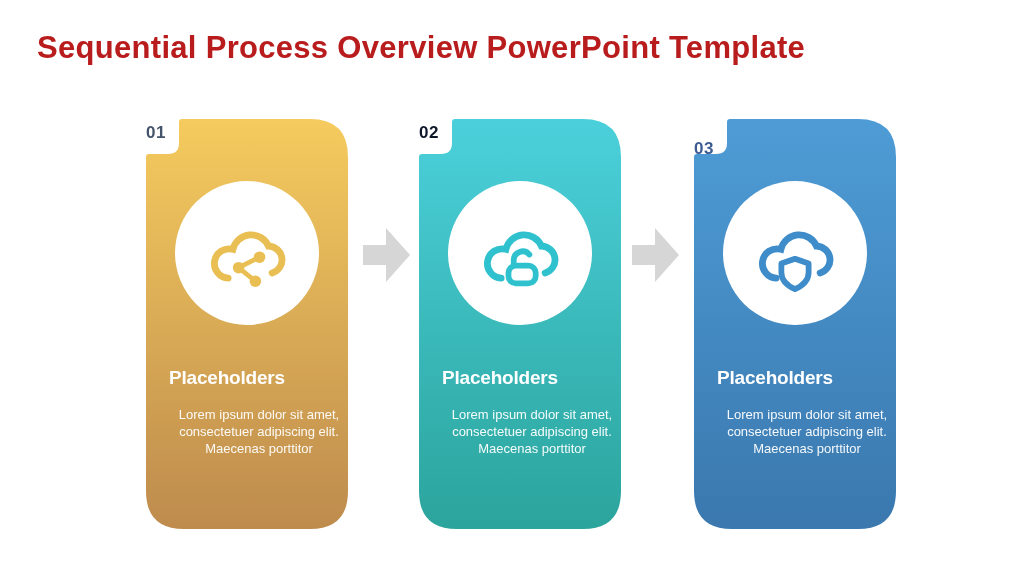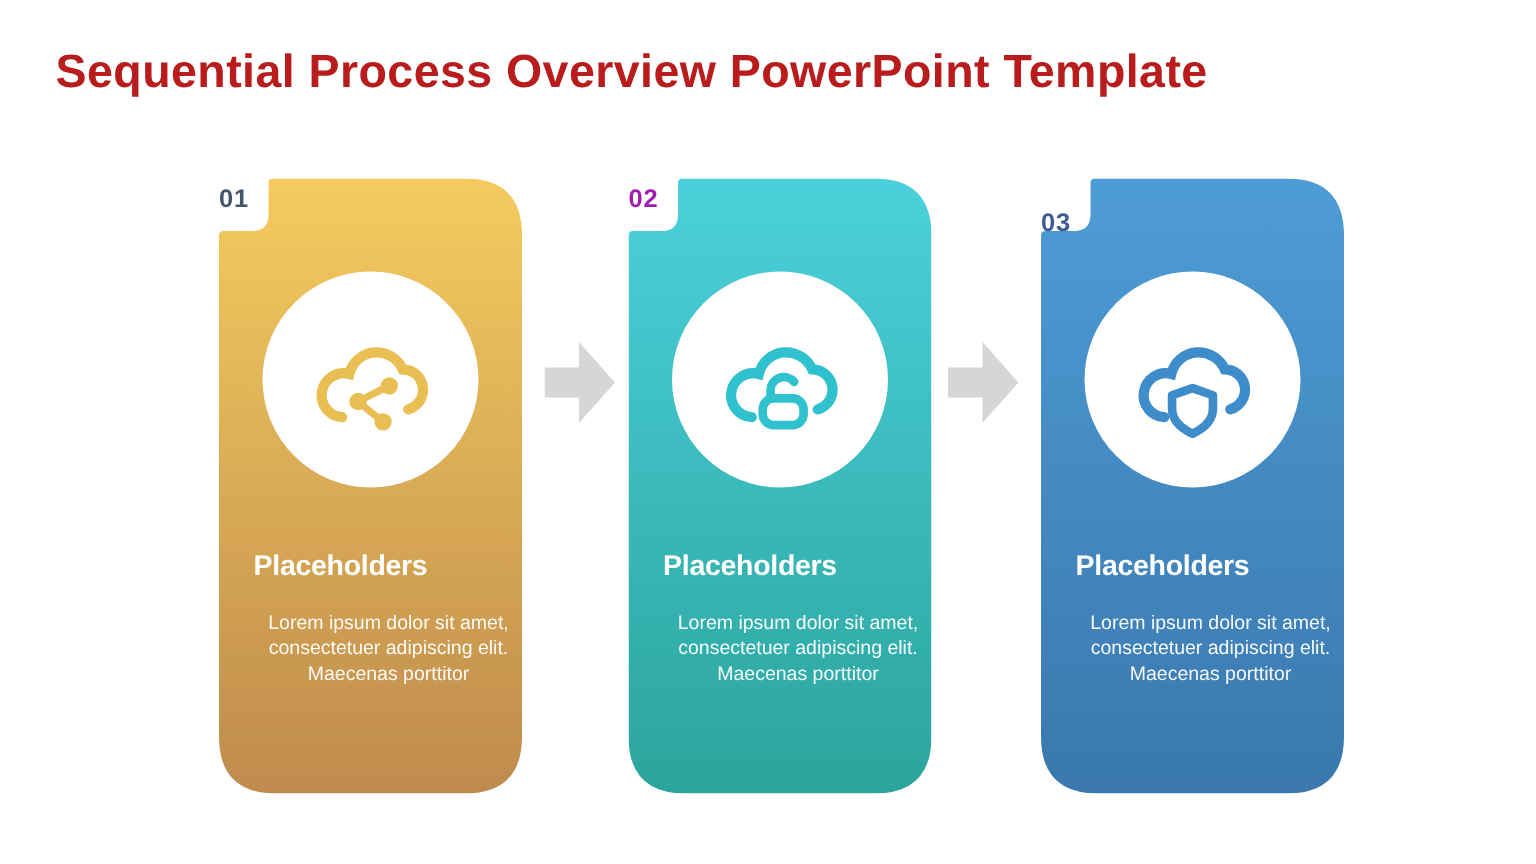--- a/index.html
+++ b/index.html
@@ -85,21 +85,21 @@
 <div class="card" style="left:419px">
   <svg class="card-bg" viewBox="0 0 202 410" aria-hidden="true">
     <defs>
       <linearGradient id="grad1" x1="0" y1="0" x2="0" y2="1">
         <stop class="stop-top" offset="0" stop-color="#4BD0DB"></stop>
           <stop class="stop-bottom" offset="1" stop-color="#2BA49C"></stop>
       </linearGradient>
     </defs>
     <path d="M36 0 L164 0 Q202 0 202 38 L202 372 Q202 410 164 410 L38 410 Q0 410 0 372 L0 38 Q0 35 3 35 L22 35 Q33 35 33 24 L33 3 Q33 0 36 0 Z" fill="url(#grad1)"></path>
   </svg>
-  <span class="step-number" style="color: #a21caf;">02</span>
+  <span class="step-number" style="color: #0f172a;">02</span>
   <div class="icon-circle">
     <svg class="icon-svg" viewBox="0 0 84 76" aria-hidden="true" style="color: rgb(47, 194, 206);">
       <path d="M24 62 a14 14 0 1 1 4.5 -27.5 a18 18 0 0 1 34 -3 a13 13 0 0 1 3.5 25.5" fill="none" stroke="currentColor" stroke-width="6.5" stroke-linecap="round"></path>
       <rect x="31" y="50" width="26" height="17" rx="7" fill="none" stroke="currentColor" stroke-width="5.5"></rect>
       <path d="M36 50 V45 A8.5 8.5 0 0 1 51 39.5" fill="none" stroke="currentColor" stroke-width="5.5" stroke-linecap="round"></path>
     </svg>
   </div>
   <div class="card-title">Placeholders</div>
   <div class="card-body">
     <span>Lorem ipsum dolor sit amet,</span>

